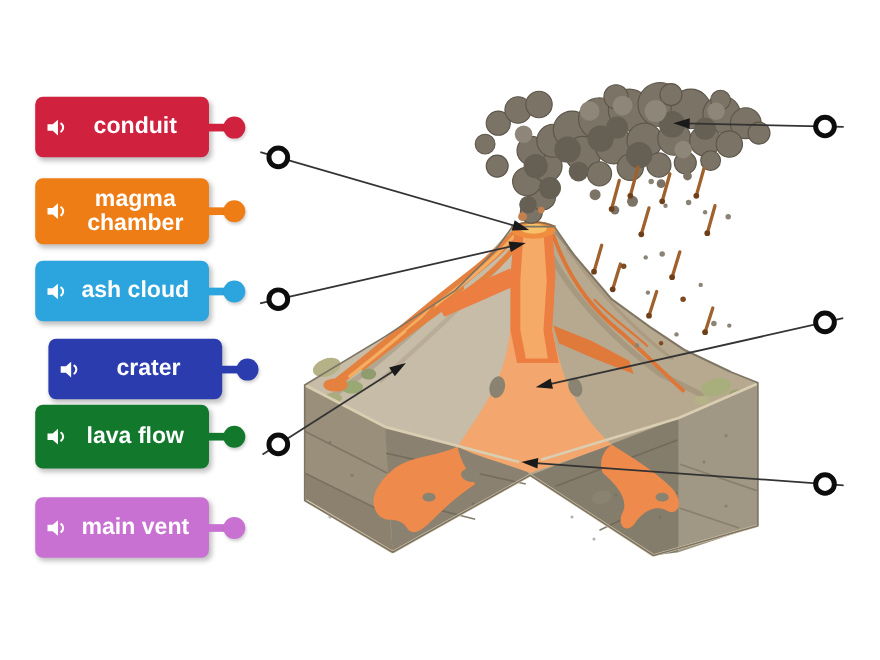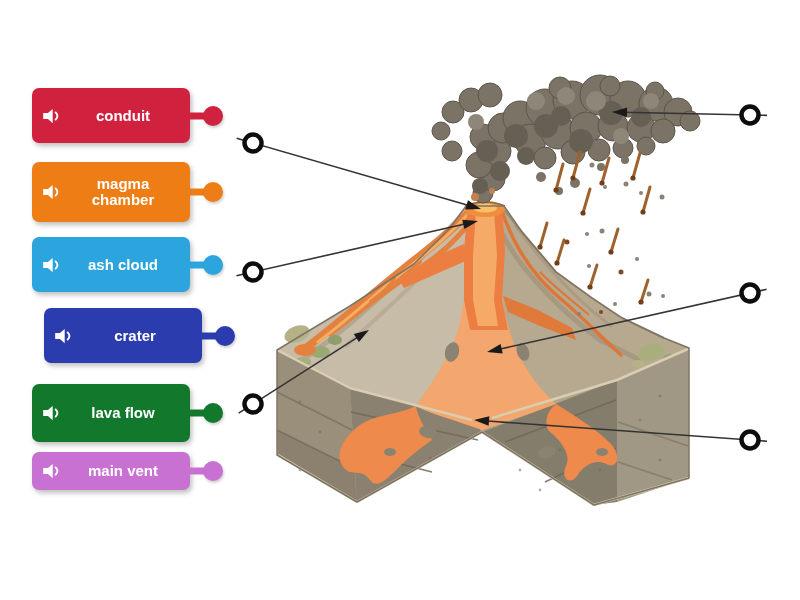--- a/index.html
+++ b/index.html
@@ -1,20 +1,20 @@
 <!DOCTYPE html>
 <html><head>
 <meta charset="utf-8">
 <style>
   html,body{margin:0;padding:0;background:#fff;}
   .stage{position:relative;width:800px;height:600px;background:#ffffff;overflow:hidden;
          font-family:"Liberation Sans",sans-serif;}
   svg.scene{position:absolute;left:0;top:0;width:800px;height:600px;}
   .chip{position:absolute;left:32px;width:158px;border-radius:7px;color:#fff;font-weight:bold;
-        font-size:15px;line-height:1.06;display:flex;align-items:center;justify-content:center;
+        font-size:21px;line-height:1.06;display:flex;align-items:center;justify-content:center;
         text-align:center;box-sizing:border-box;padding-left:32px;padding-right:8px;
         box-shadow:2px 3px 5px rgba(0,0,0,.25);cursor:grab;}
   .chip .spk{position:absolute;left:10px;top:50%;transform:translateY(-50%);width:19px;height:19px;}
   .chip .stub{position:absolute;right:-16px;top:50%;transform:translateY(-50%);
               width:17px;height:7px;}
   .chip .dot{position:absolute;right:-33px;top:50%;transform:translateY(-50%);
              width:20px;height:20px;border-radius:50%;box-shadow:1px 2px 3px rgba(0,0,0,.2);}
 </style>
 </head>
 <body>
@@ -287,33 +287,33 @@
         <svg viewBox="0 0 16 16" width="19" height="19">
             <polygon points="1,5.5 5,5.5 9,2 9,14 5,10.5 1,10.5" fill="#fff"></polygon>
             <path d="M11.5,5 A3.8,3.8 0 0 1 11.5,11" stroke="#fff" stroke-width="1.6" fill="none" stroke-linecap="round"></path>
           </svg>
       </span>
       <span>crater</span>
       <span class="stub" style="background-color: rgb(43, 60, 174);"></span>
       <span class="dot" style="background-color: rgb(43, 60, 174);"></span>
     </div>
 
-    <div class="chip" style="top: 384px; height: 58px; background-color: rgb(18, 121, 44);">
+    <div class="chip" style="top: 368px; height: 58px; background-color: rgb(18, 121, 44);">
       <span class="spk">
         <svg viewBox="0 0 16 16" width="19" height="19">
             <polygon points="1,5.5 5,5.5 9,2 9,14 5,10.5 1,10.5" fill="#fff"></polygon>
             <path d="M11.5,5 A3.8,3.8 0 0 1 11.5,11" stroke="#fff" stroke-width="1.6" fill="none" stroke-linecap="round"></path>
           </svg>
       </span>
       <span>lava flow</span>
       <span class="stub" style="background-color: rgb(18, 121, 44);"></span>
       <span class="dot" style="background-color: rgb(18, 121, 44);"></span>
     </div>
 
-    <div class="chip" style="top: 452px; height: 38px; background-color: rgb(201, 113, 211);">
+    <div class="chip" style="top: 452px; height: 55px; background-color: rgb(201, 113, 211);">
       <span class="spk">
         <svg viewBox="0 0 16 16" width="19" height="19">
             <polygon points="1,5.5 5,5.5 9,2 9,14 5,10.5 1,10.5" fill="#fff"></polygon>
             <path d="M11.5,5 A3.8,3.8 0 0 1 11.5,11" stroke="#fff" stroke-width="1.6" fill="none" stroke-linecap="round"></path>
           </svg>
       </span>
       <span>main vent</span>
       <span class="stub" style="background-color: rgb(201, 113, 211);"></span>
       <span class="dot" style="background-color: rgb(201, 113, 211);"></span>
     </div>

